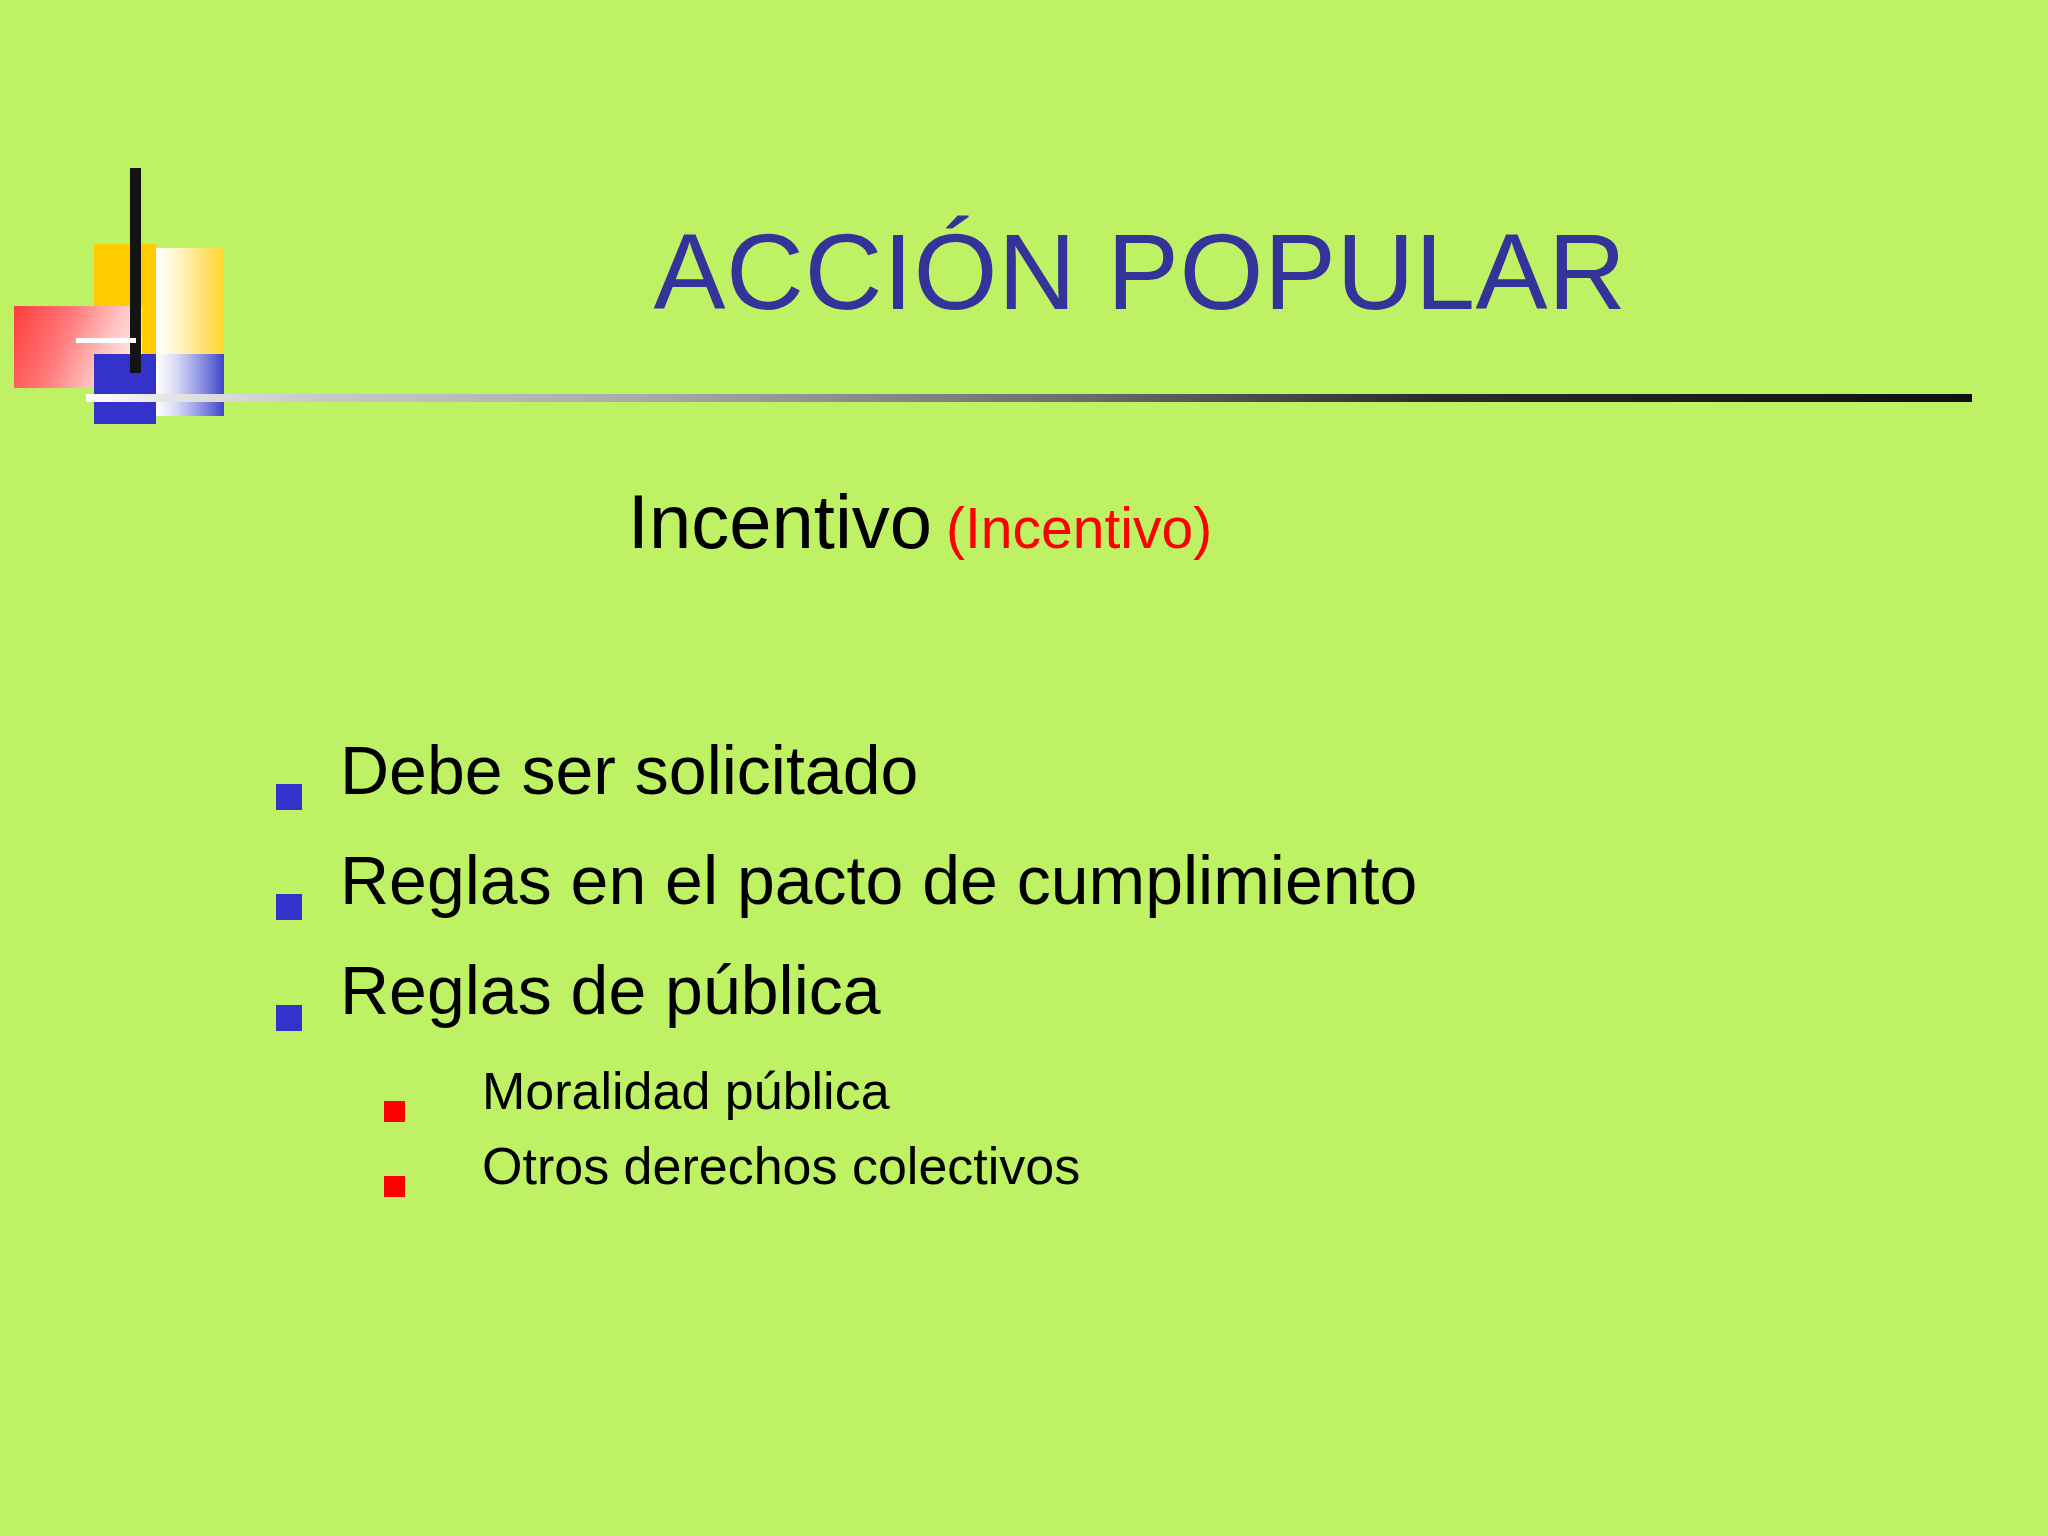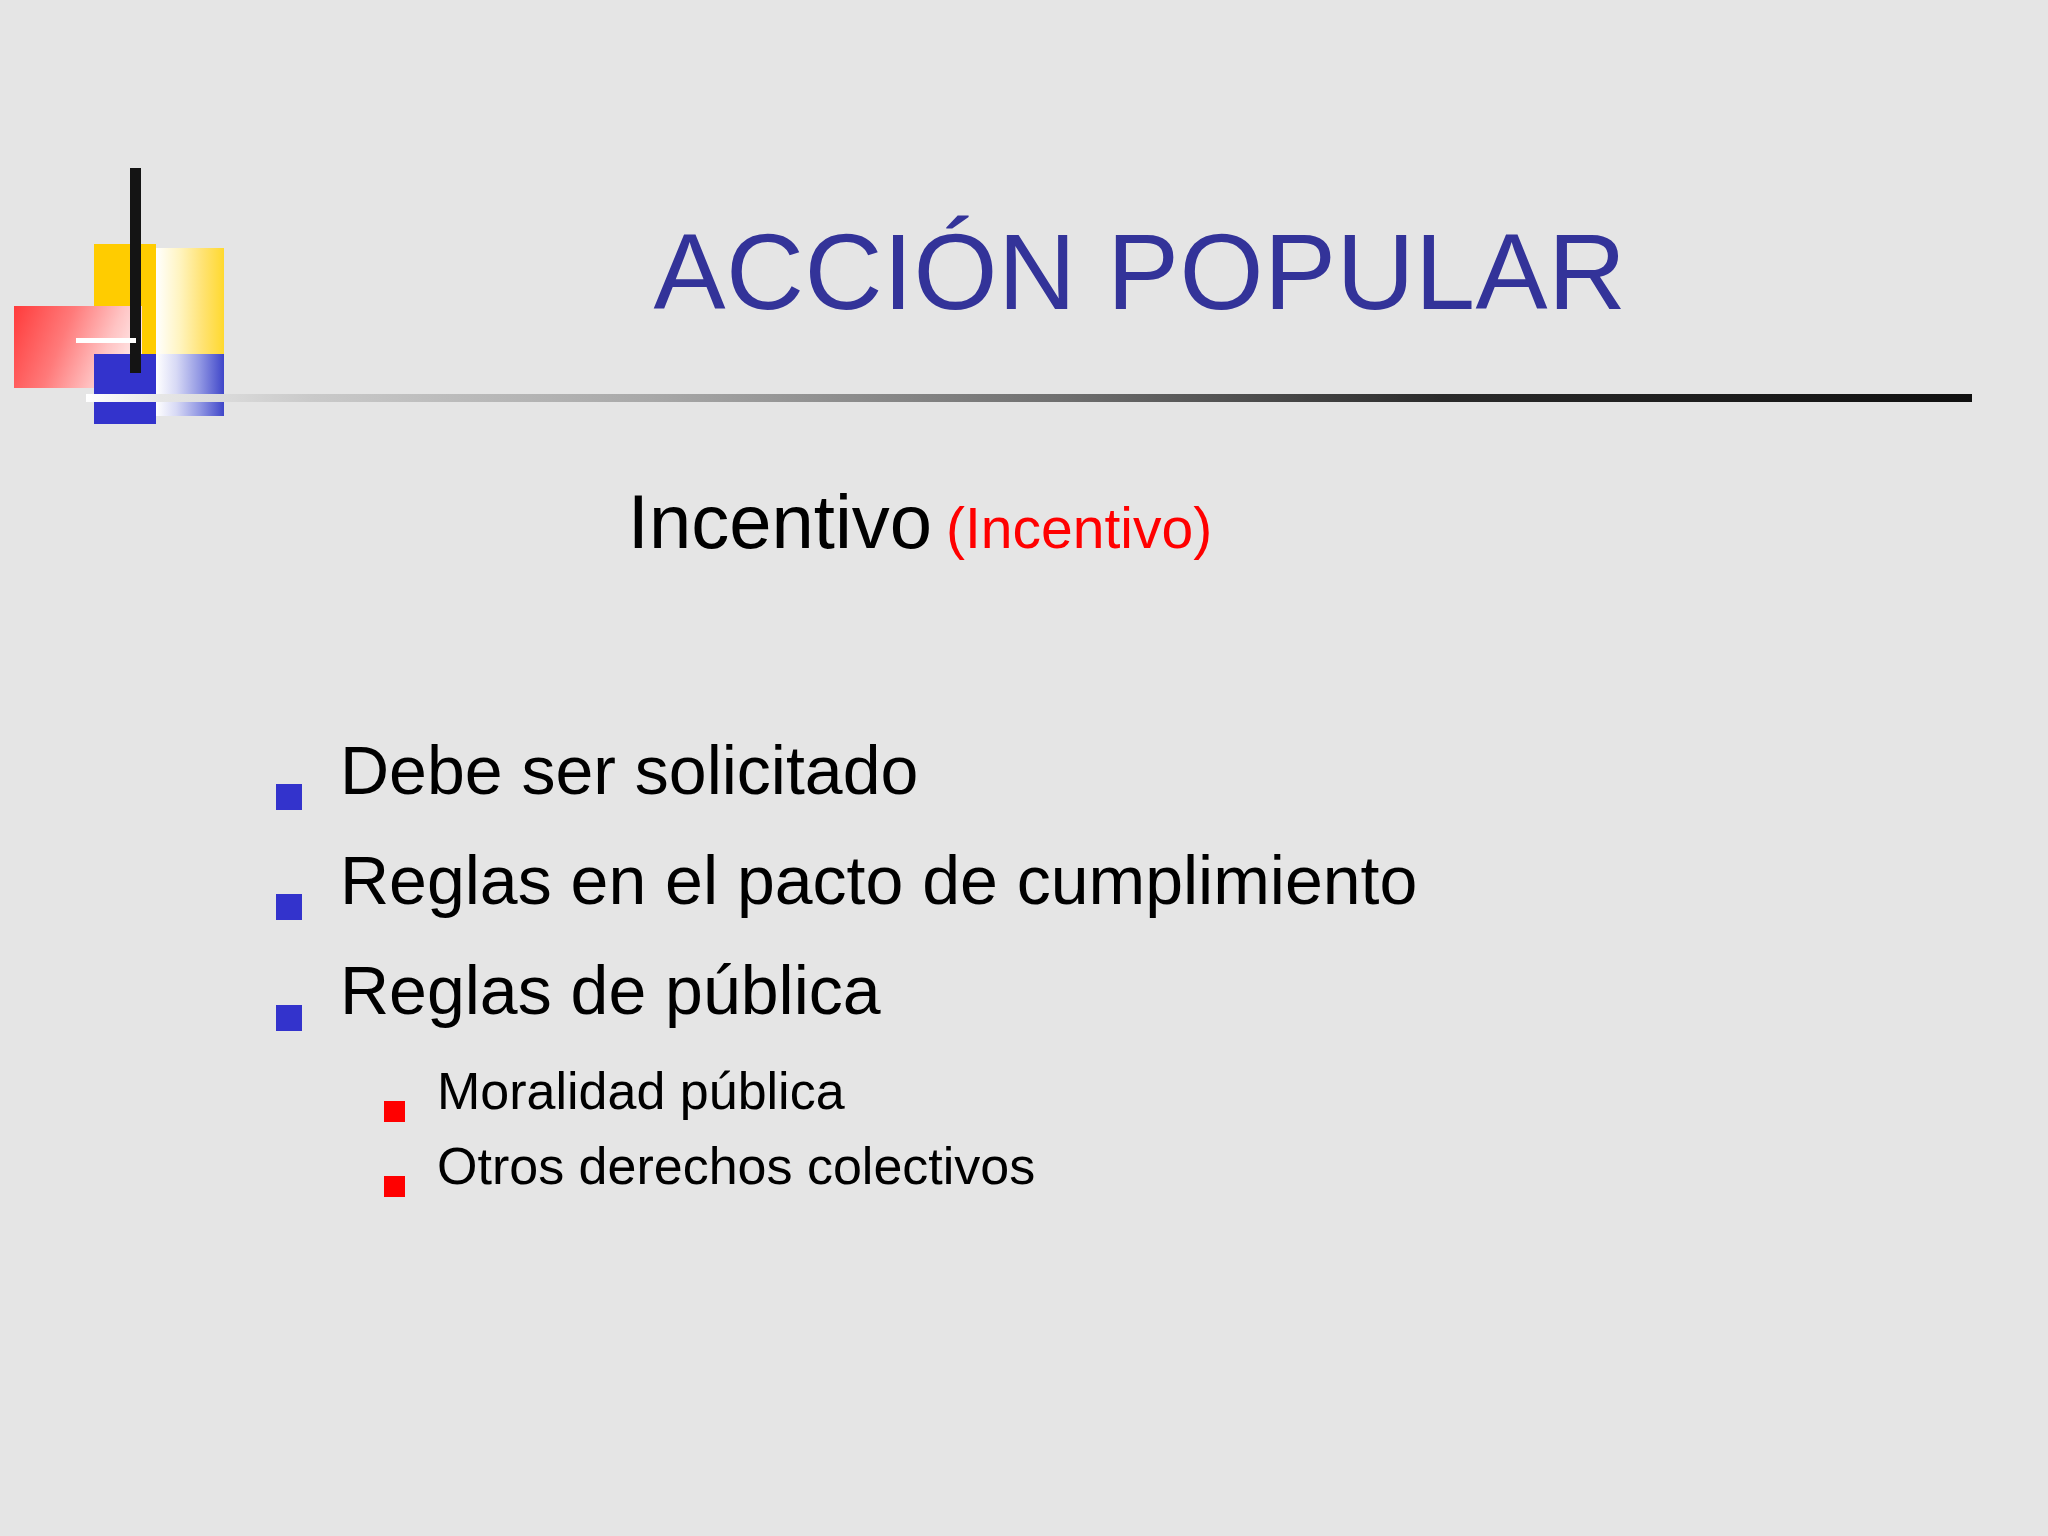--- a/index.html
+++ b/index.html
@@ -13,21 +13,21 @@
     height: 1536px;
     overflow: hidden;
     font-family: "Liberation Sans", sans-serif;
     -webkit-font-smoothing: antialiased;
   }
 
   .slide {
     position: relative;
     width: 2048px;
     height: 1536px;
-    background: #e5e5e5;
+    background: #bef264;
   }
 
   
   .logo {
     position: absolute;
     left: 14px;
     top: 168px;
     width: 290px;
     height: 200px;
   }
@@ -143,20 +143,21 @@
   .bullet-row {
     display: flex;
     align-items: flex-end;
   }
   .bullet-row.level1 {
     margin-bottom: 30px;
   }
   .bullet-row.level2 {
     margin-left: 108px;
     margin-bottom: 14px;
+    gap: 45px;
   }
   .marker {
     flex: 0 0 auto;
     display: inline-block;
   }
   .marker.blue {
     width: 26px;
     height: 26px;
     background: #3333CC;
     margin-top: 26px;

